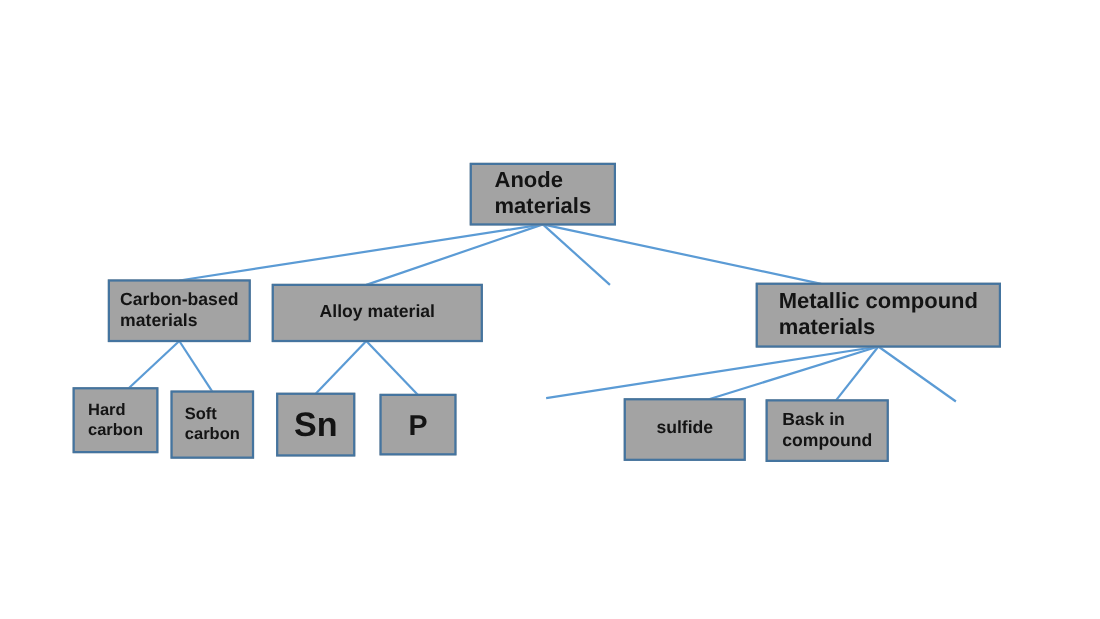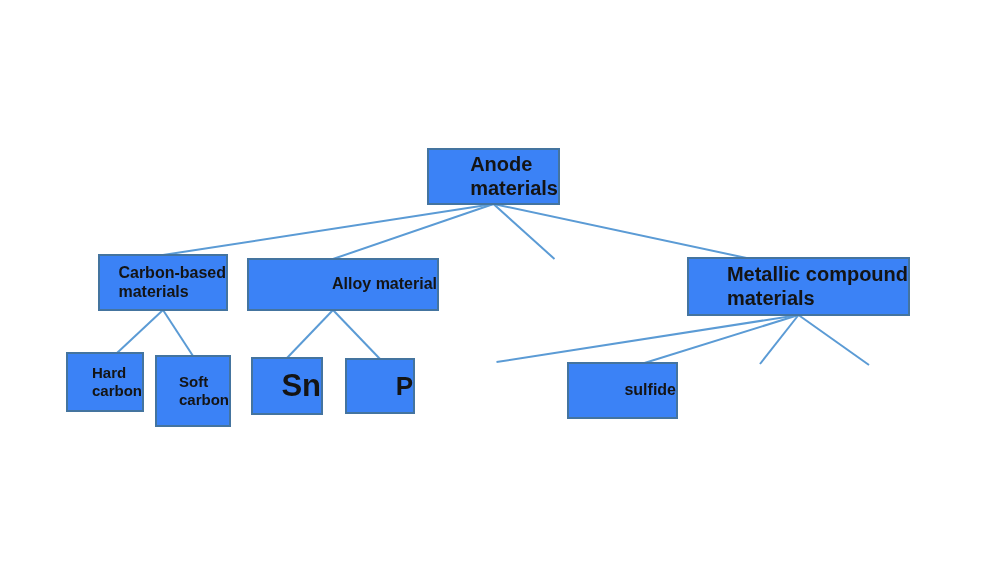--- a/index.html
+++ b/index.html
@@ -17,44 +17,44 @@
   }
   #edge-layer {
     position: absolute;
     left: 0; top: 0;
     width: 1000px; height: 563px;
     pointer-events: none;
   }
   .node {
     position: absolute;
     box-sizing: border-box;
-    background: #3b82f6;
+    background: #a3a3a3;
     border: 2px solid #44749f;
     color: #141414;
     font-weight: bold;
     display: flex;
     align-items: center;
-    justify-content: flex-end;
+    justify-content: center;
     text-align: center;
     line-height: 1.18;
   }
   .node .lbl {
     white-space: pre-line;
   }
   .node.align-left .lbl {
     text-align: left;
   }
   
   #node-root      { left: 427px; top: 148px; width: 133px; height: 57px; font-size: 20px; }
   #node-carbon    { left:  98px; top: 254px; width: 130px; height: 57px; font-size: 16px; }
   #node-alloy     { left: 247px; top: 258px; width: 192px; height: 53px; font-size: 16px; }
   #node-titanium  { left: 431px; top: 258px; width: 247px; height: 57px; font-size: 16px; }
   #node-metallic  { left: 687px; top: 257px; width: 223px; height: 59px; font-size: 20px; }
   #node-hard      { left:  66px; top: 352px; width:  78px; height: 60px; font-size: 15px; }
-  #node-soft      { left: 155px; top: 355px; width:  76px; height: 72px; font-size: 15px; }
+  #node-soft      { left: 155px; top: 355px; width:  76px; height: 62px; font-size: 15px; }
   #node-sn        { left: 251px; top: 357px; width:  72px; height: 58px; font-size: 31px; }
   #node-p         { left: 345px; top: 358px; width:  70px; height: 56px; font-size: 26px; }
   #node-oxide     { left: 440px; top: 361px; width: 113px; height: 56px; font-size: 16px; }
   #node-sulfide   { left: 567px; top: 362px; width: 111px; height: 57px; font-size: 16px; }
   #node-bask      { left: 696px; top: 363px; width: 112px; height: 57px; font-size: 16px; }
   #node-phosphide { left: 820px; top: 364px; width: 110px; height: 56px; font-size: 16px; }
 </style>
 </head>
 <body>
 
@@ -111,15 +111,19 @@
 
   <div class="node" id="node-p">
     <span class="lbl">P</span>
   </div>
 
 
   <div class="node" id="node-sulfide">
     <span class="lbl">sulfide</span>
   </div>
 
+  <div class="node align-left" id="node-bask">
+    <span class="lbl">Bask in
+compound</span>
+  </div>
 
 
 </div>
 
 </body></html>

